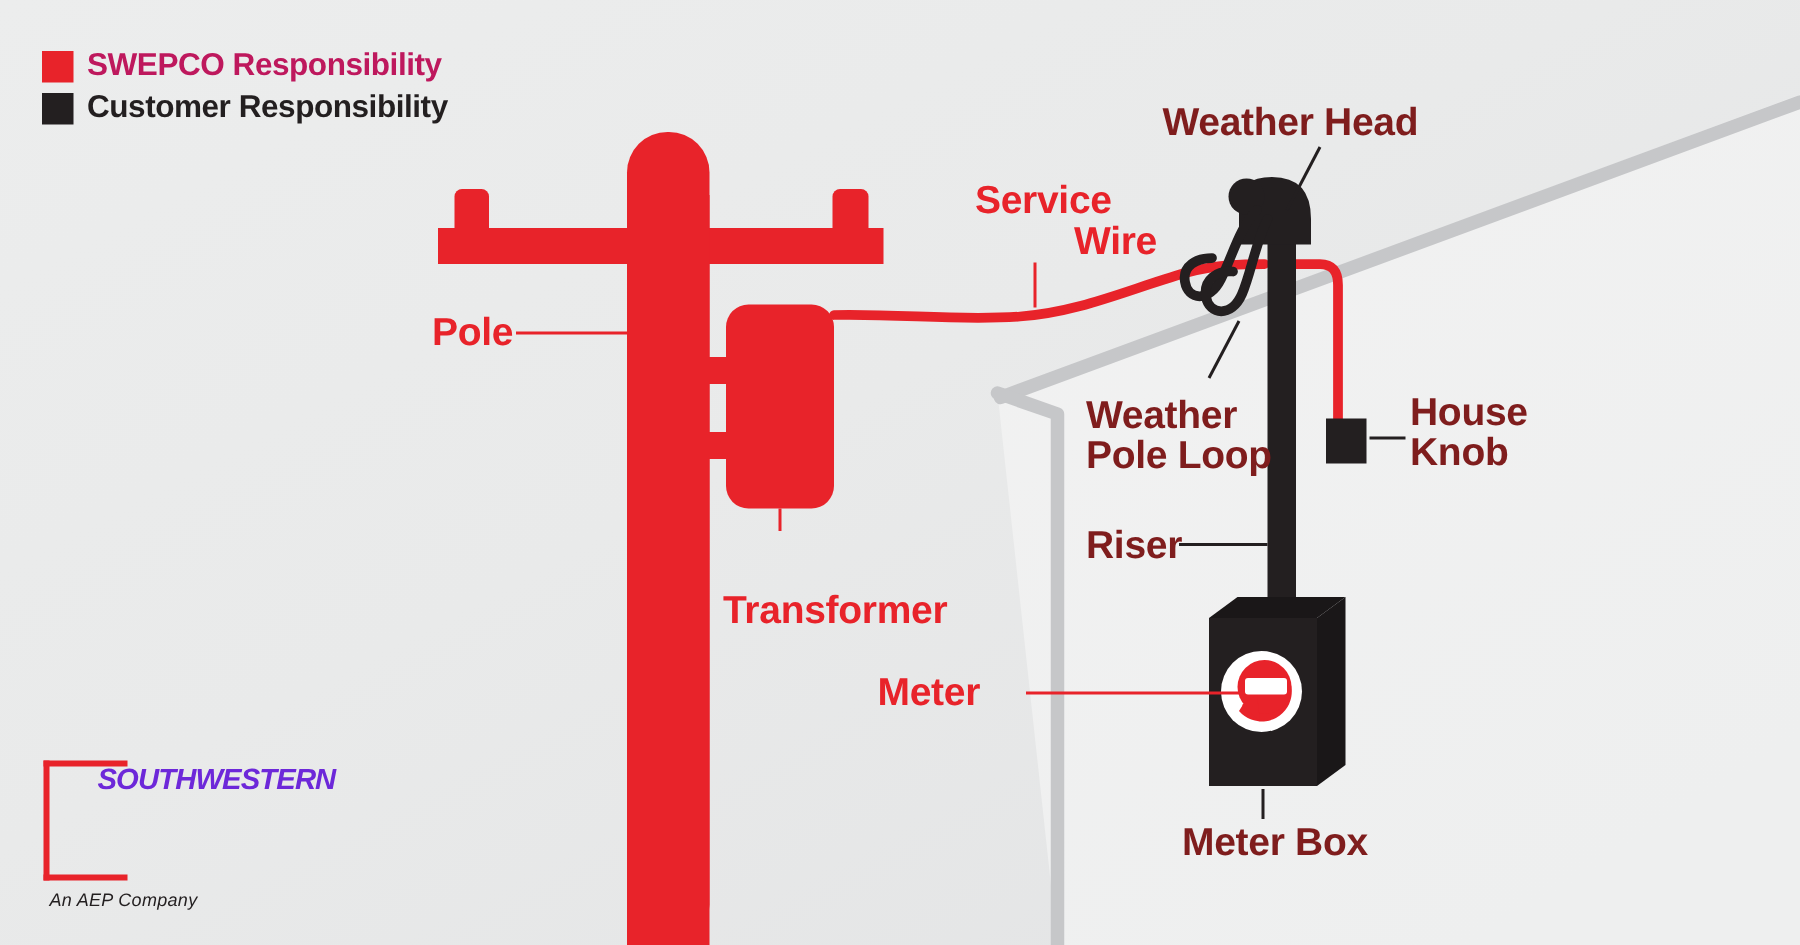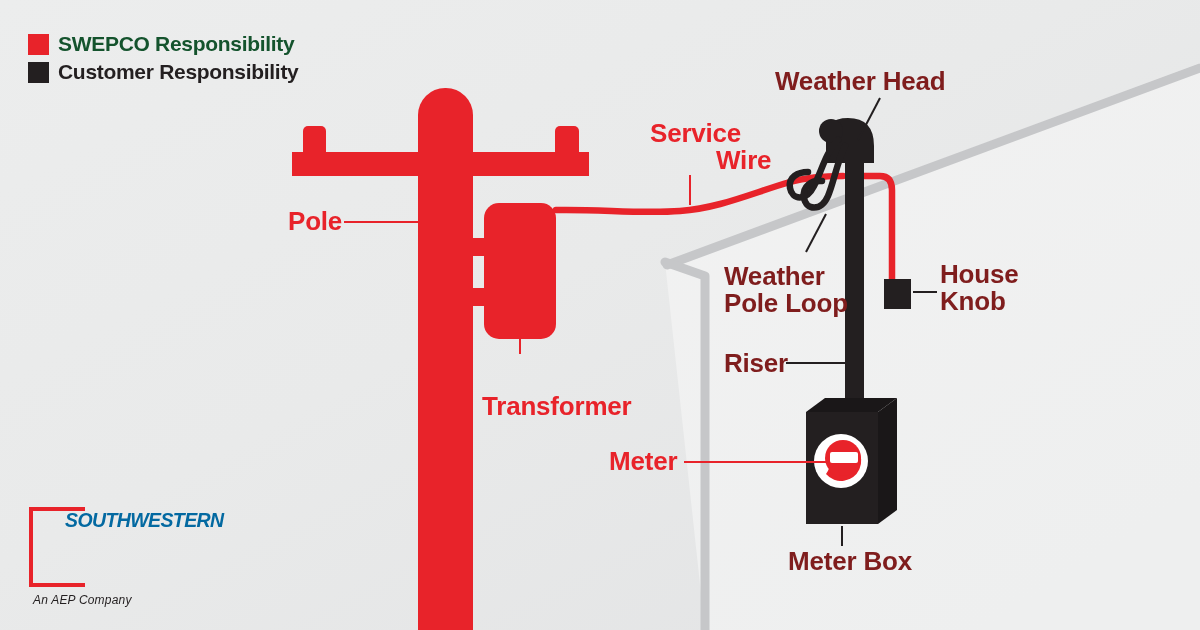--- a/index.html
+++ b/index.html
@@ -15,29 +15,29 @@
   .lbl-red{color:#e8232a;}
   .lbl-blk{color:#7f1d1d;}
 
   
   #legend{position:absolute;left:28px;top:30px;}
   .leg-row{display:flex;align-items:center;height:28px;}
   .leg-sw{width:21px;height:21px;margin-right:9px;flex:none;}
   .leg-sw.red{background:#e8232a;}
   .leg-sw.blk{background:#231f20;}
   .leg-tx{font-size:21px;font-weight:bold;letter-spacing:-0.3px;}
-  .leg-tx.red{color:#14532d;}
+  .leg-tx.red{color:#be185d;}
   .leg-tx.blk{color:#231f20;}
 
   
   #logo{position:absolute;left:29px;top:505px;width:240px;height:105px;}
   #logo .bracket{position:absolute;left:0;top:2px;width:56px;height:80px;
       border:4px solid #e8232a;border-right:none;box-sizing:border-box;}
   #logo .words{position:absolute;left:36px;top:6px;width:210px;
-      color:#0369a1;font-weight:bold;font-style:italic;font-size:19.5px;
+      color:#6d28d9;font-weight:bold;font-style:italic;font-size:19.5px;
       line-height:19.5px;letter-spacing:-0.6px;}
   #logo .words .tm{font-size:8px;vertical-align:super;font-style:normal;}
   #logo .aep{position:absolute;left:4px;top:88px;color:#231f20;
       font-style:italic;font-size:12px;letter-spacing:0.2px;}
   #logo .aep b{font-weight:normal;}
 </style>
 </head>
 <body>
 
 <div id="stage">
@@ -163,21 +163,21 @@
   <div class="lbl lbl-blk" style="left:775px;top:68px;font-size:26px;">Weather Head</div>
 
   <div class="lbl lbl-blk" style="left:724px;top:263px;font-size:26px;">Weather</div>
   <div class="lbl lbl-blk" style="left:724px;top:290px;font-size:26px;">Pole Loop</div>
 
   <div class="lbl lbl-blk" style="left:940px;top:261px;font-size:26px;">House</div>
   <div class="lbl lbl-blk" style="left:940px;top:288px;font-size:26px;">Knob</div>
 
   <div class="lbl lbl-blk" style="left:724px;top:350px;font-size:26px;">Riser</div>
 
-  <div class="lbl lbl-red" style="left:609px;top:448px;font-size:26px;">Meter</div>
+  <div class="lbl lbl-red" style="left:585px;top:448px;font-size:26px;">Meter</div>
 
   <div class="lbl lbl-blk" style="left:788px;top:548px;font-size:26px;">Meter Box</div>
 
   <div id="logo">
     <div class="bracket"></div>
     <div class="words">
       <div>SOUTHWESTERN</div>
     </div>
     <div class="aep"><span>An </span><b>AEP</b><span> Company</span></div>
   </div>

